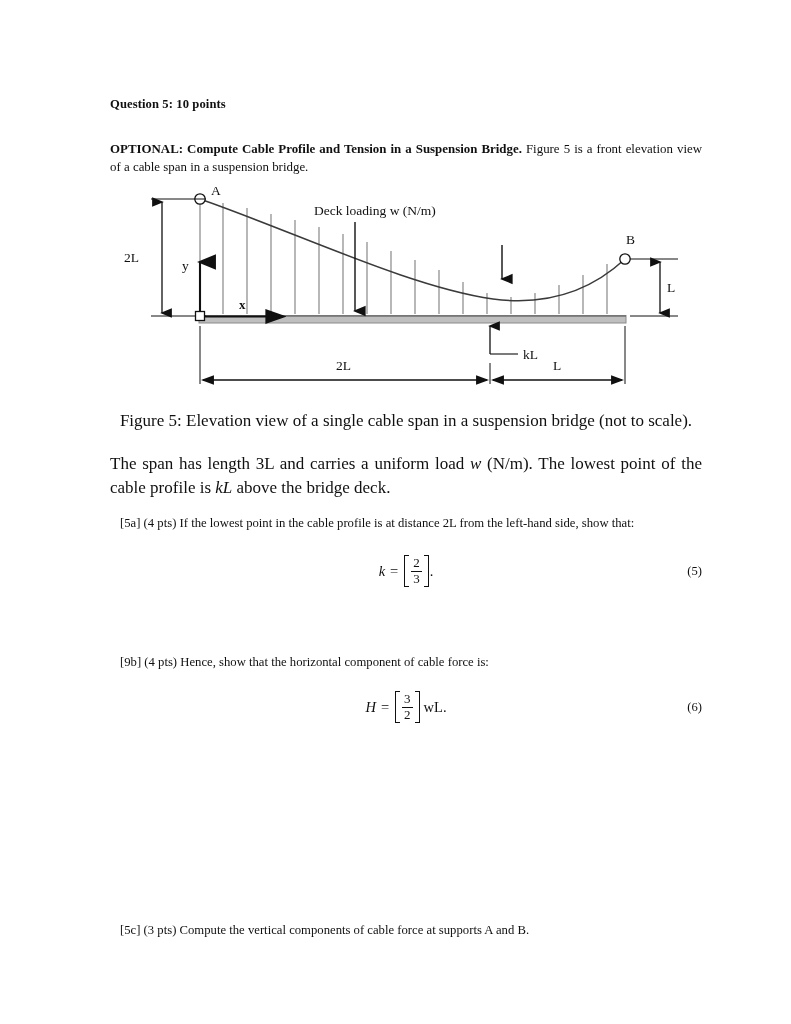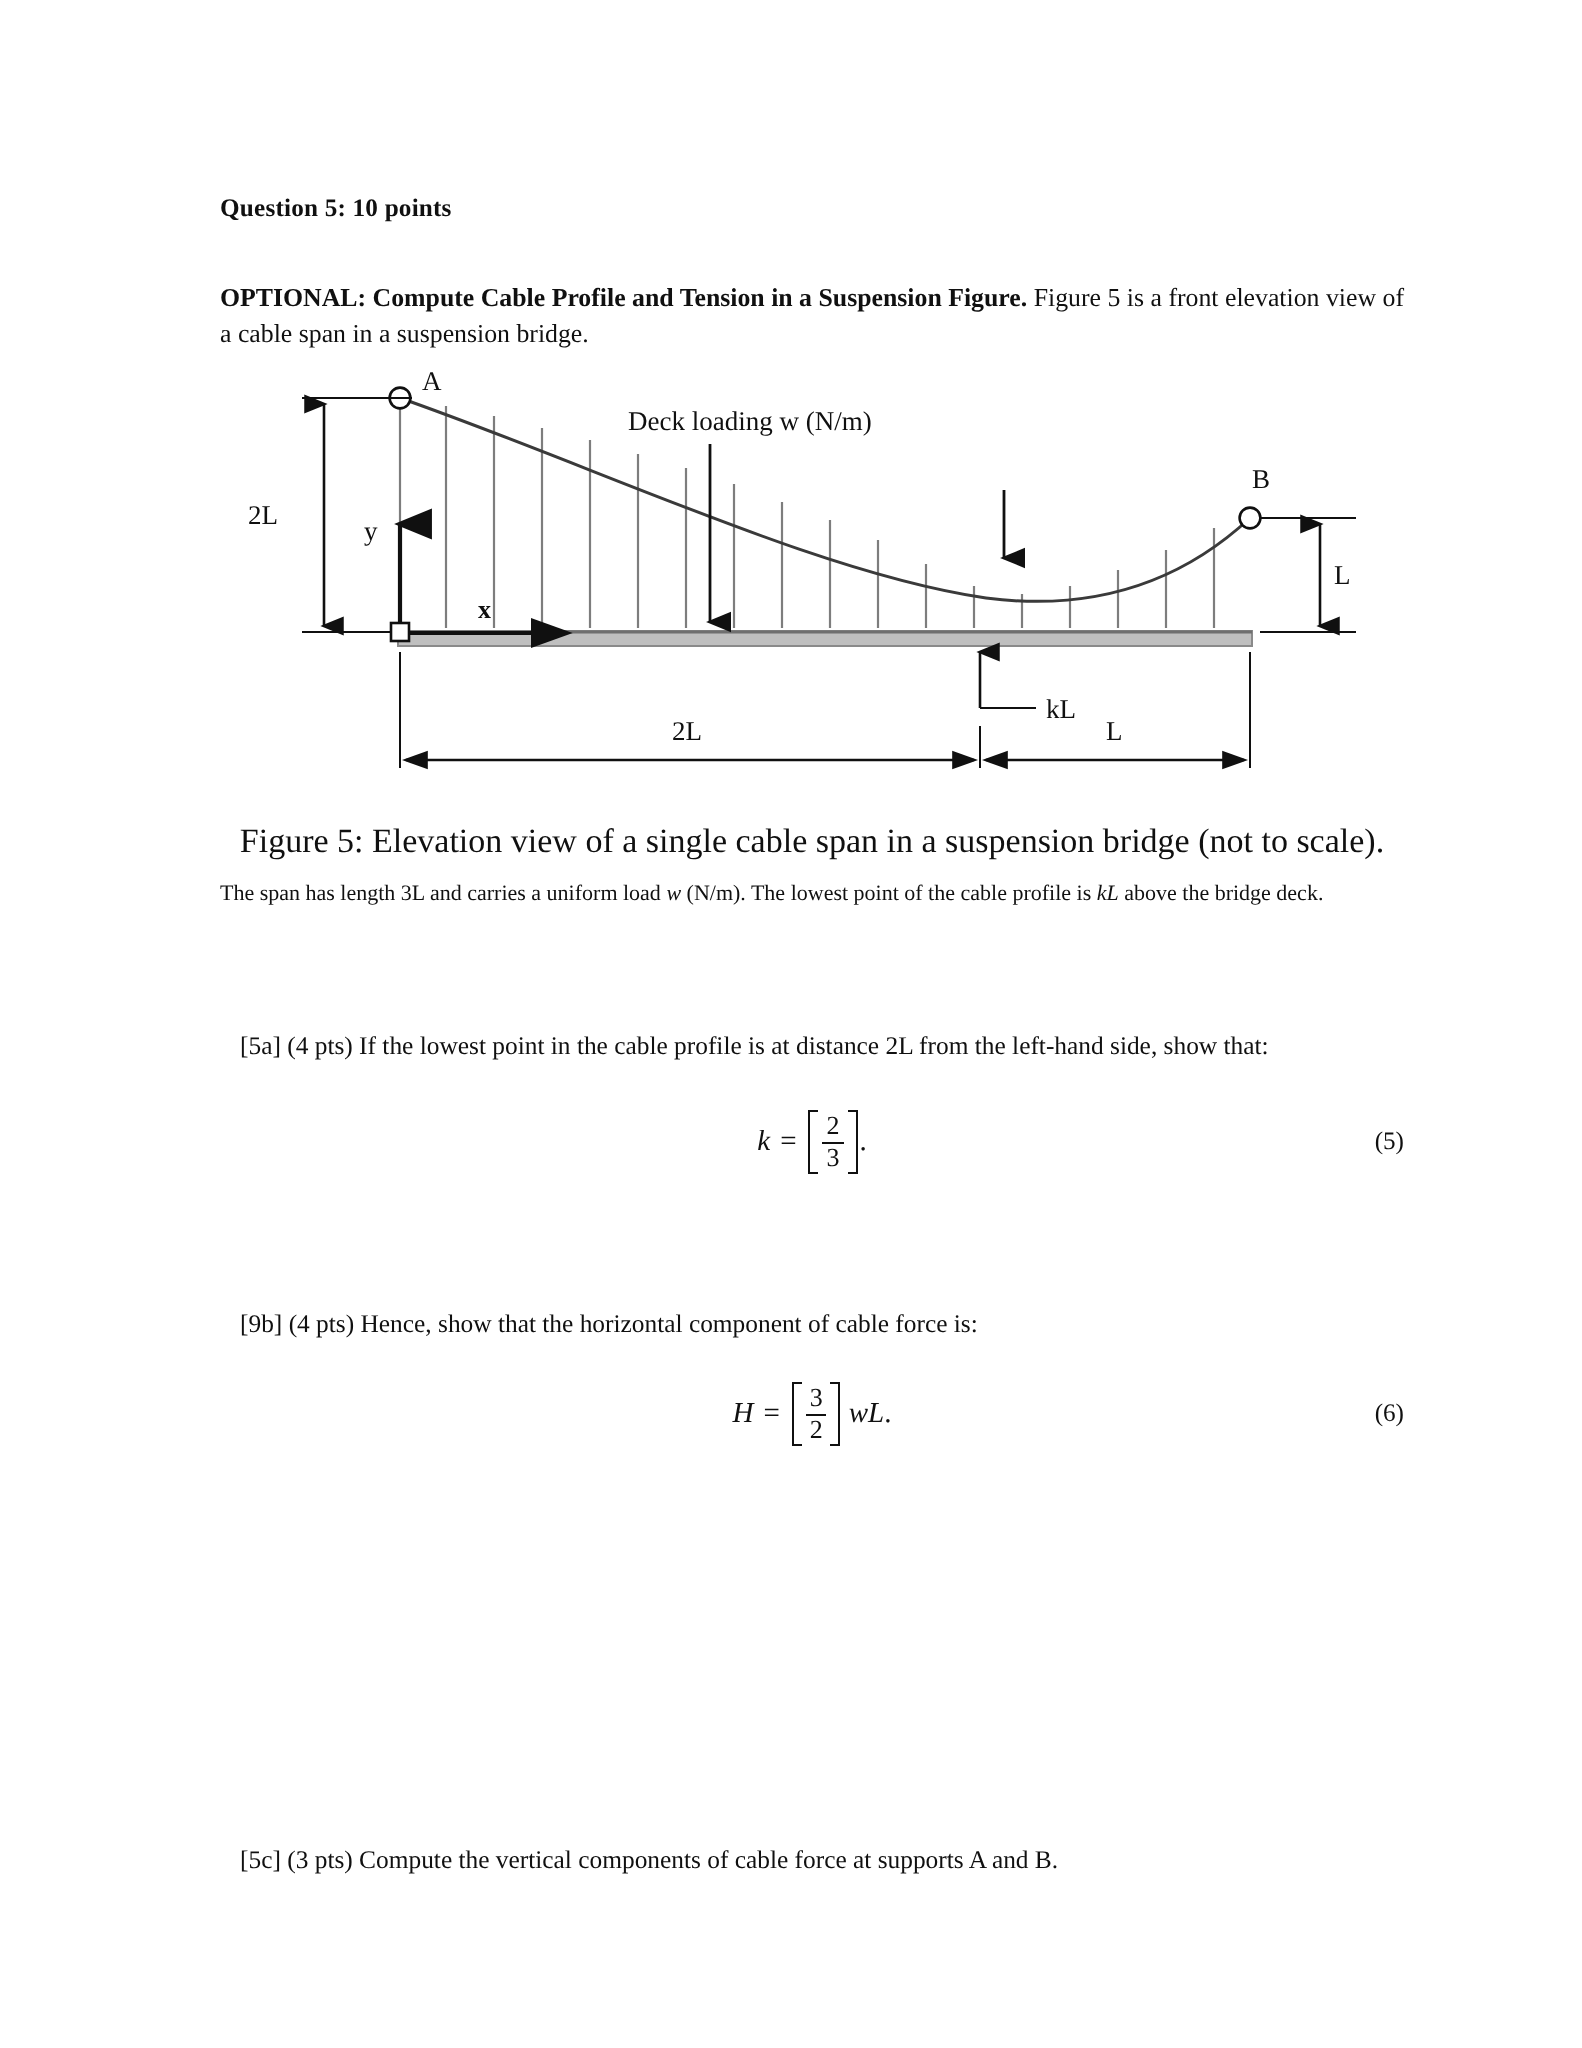--- a/index.html
+++ b/index.html
@@ -41,22 +41,22 @@
   .intro b {
     font-weight: bold;
   }
   .caption {
     top: 411px;
     font-size: 17px;
     text-align: center;
     width: 592px;
   }
   .span-para {
-    top: 440px;
-    font-size: 11px;
+    top: 452px;
+    font-size: 17px;
     line-height: 1.42;
     text-align: justify;
   }
   .part {
     font-size: 12.7px;
     line-height: 1.42;
     left: 120px;
     width: 582px;
   }
   .part-a { top: 514px; }
@@ -128,21 +128,20 @@
     padding: 1px 2px;
   }
   .frac .num {
     padding: 0 2px 0.5px 2px;
   }
   .frac .den {
     border-top: 1.1px solid #101010;
     padding: 0.5px 2px 0 2px;
   }
   .eq-tail {
-    font-style: italic;
     font-size: 14.5px;
     margin-left: 3px;
   }
   .eq-period {
     font-style: normal;
   }
   .figure {
     position: absolute;
     left: 110px;
     top: 182px;
@@ -156,21 +155,21 @@
   }
 </style>
 </head>
 <body>
 
 <div class="page">
 
   <div class="block q-title">Question 5: 10 points</div>
 
   <div class="block intro">
-    <b>OPTIONAL: Compute Cable Profile and Tension in a Suspension Figure.</b><span> Figure 5 is a front elevation view of a cable span in a suspension bridge.</span>
+    <b>OPTIONAL: Compute Cable Profile and Tension in a Suspension Bridge.</b><span> Figure 5 is a front elevation view of a cable span in a suspension bridge.</span>
   </div>
 
   <div class="figure">
     <svg width="592" height="220" viewBox="0 0 592 220">
       <defs>
         <marker id="arrUp" markerWidth="9" markerHeight="9" refX="4.5" refY="1.4" orient="auto">
           <path d="M4.5,0 L8.2,9 L0.8,9 Z" fill="#101010"></path>
         </marker>
         <marker id="arrDn" markerWidth="9" markerHeight="9" refX="4.5" refY="7.6" orient="auto">
           <path d="M4.5,9 L0.8,0 L8.2,0 Z" fill="#101010"></path>

